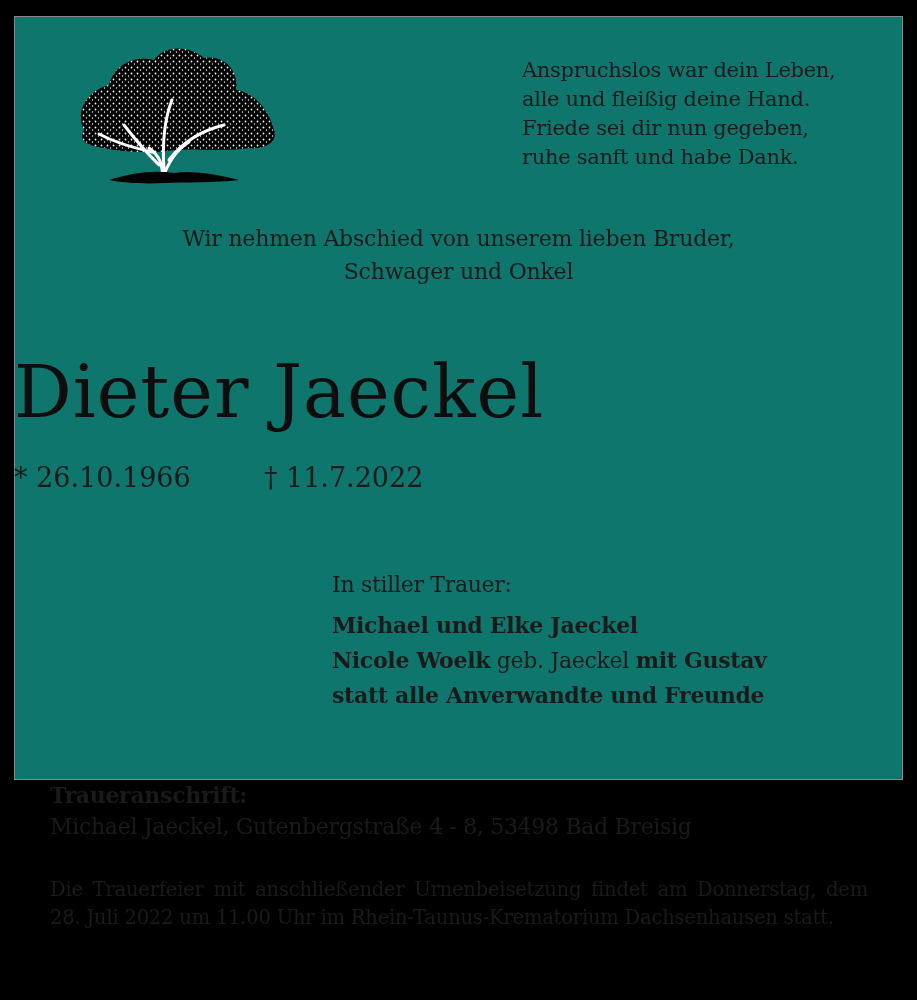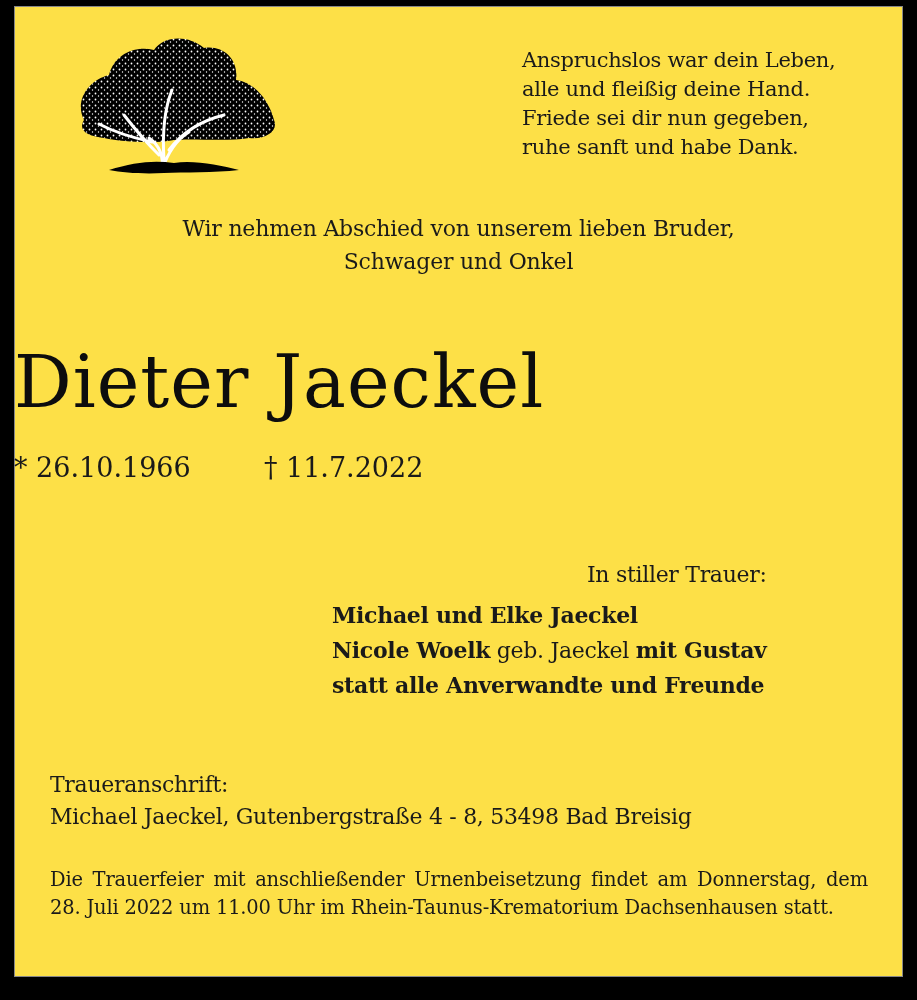--- a/index.html
+++ b/index.html
@@ -1,19 +1,19 @@
 <!DOCTYPE html>
 <html><head>
 <meta charset="utf-8">
 <style>
   html, body { margin: 0; padding: 0; }
   body { width: 917px; height: 1000px; background: #000; position: relative; overflow: hidden; }
   .frame {
-    position: absolute; left: 14px; top: 6px; width: 889px; height: 971px;
-    background: #fde047; box-shadow: inset 0 0 0 1px #888;
+    position: absolute; left: 14px; top: 16px; width: 889px; height: 764px;
+    background: #0f766e; box-shadow: inset 0 0 0 1px #888;
     font-family: "DejaVu Serif", "Liberation Serif", serif; color: #1a1a1a;
   }
   .tree { position: absolute; left: 50px; top: 14px; width: 225px; height: 160px; }
   .poem {
     position: absolute; left: 508px; top: 40px; font-size: 21px; line-height: 29px;
     white-space: nowrap; letter-spacing: -0.3px;
   }
   .intro {
     position: absolute; left: 0; width: 889px; top: 206px; text-align: center;
     font-size: 22px; line-height: 33px; letter-spacing: -0.2px;
@@ -21,24 +21,24 @@
   .name {
     position: absolute; left: 0; width: 889px; top: 336px; text-align: left;
     font-size: 72px; line-height: 80px; letter-spacing: 1px; color: #0d0d0d;
   }
   .dates {
     position: absolute; left: 0; width: 889px; top: 444px; text-align: left;
     font-size: 27px; font-weight: normal; line-height: 36px; color: #1a1a1a;
   }
   .dates .gap { display: inline-block; width: 56px; }
   .mourn { position: absolute; left: 318px; top: 552px; font-size: 22px; line-height: 34px; white-space: nowrap; letter-spacing: -0.3px; }
-  .mourn .label { margin-bottom: 6px; text-align: right; }
+  .mourn .label { margin-bottom: 6px; }
   .mourn b { font-weight: bold; }
   .addr { position: absolute; left: 36px; top: 763px; font-size: 22px; line-height: 32px; white-space: nowrap; letter-spacing: -0.3px; }
-  .addr .head { font-weight: normal; }
+  .addr .head { font-weight: bold; }
   .service {
     position: absolute; left: 36px; width: 818px; top: 860px; font-size: 19.5px; line-height: 28px;
     text-align: justify; letter-spacing: -0.2px;
   }
 </style>
 </head>
 <body>
 
 <div class="frame">
 

